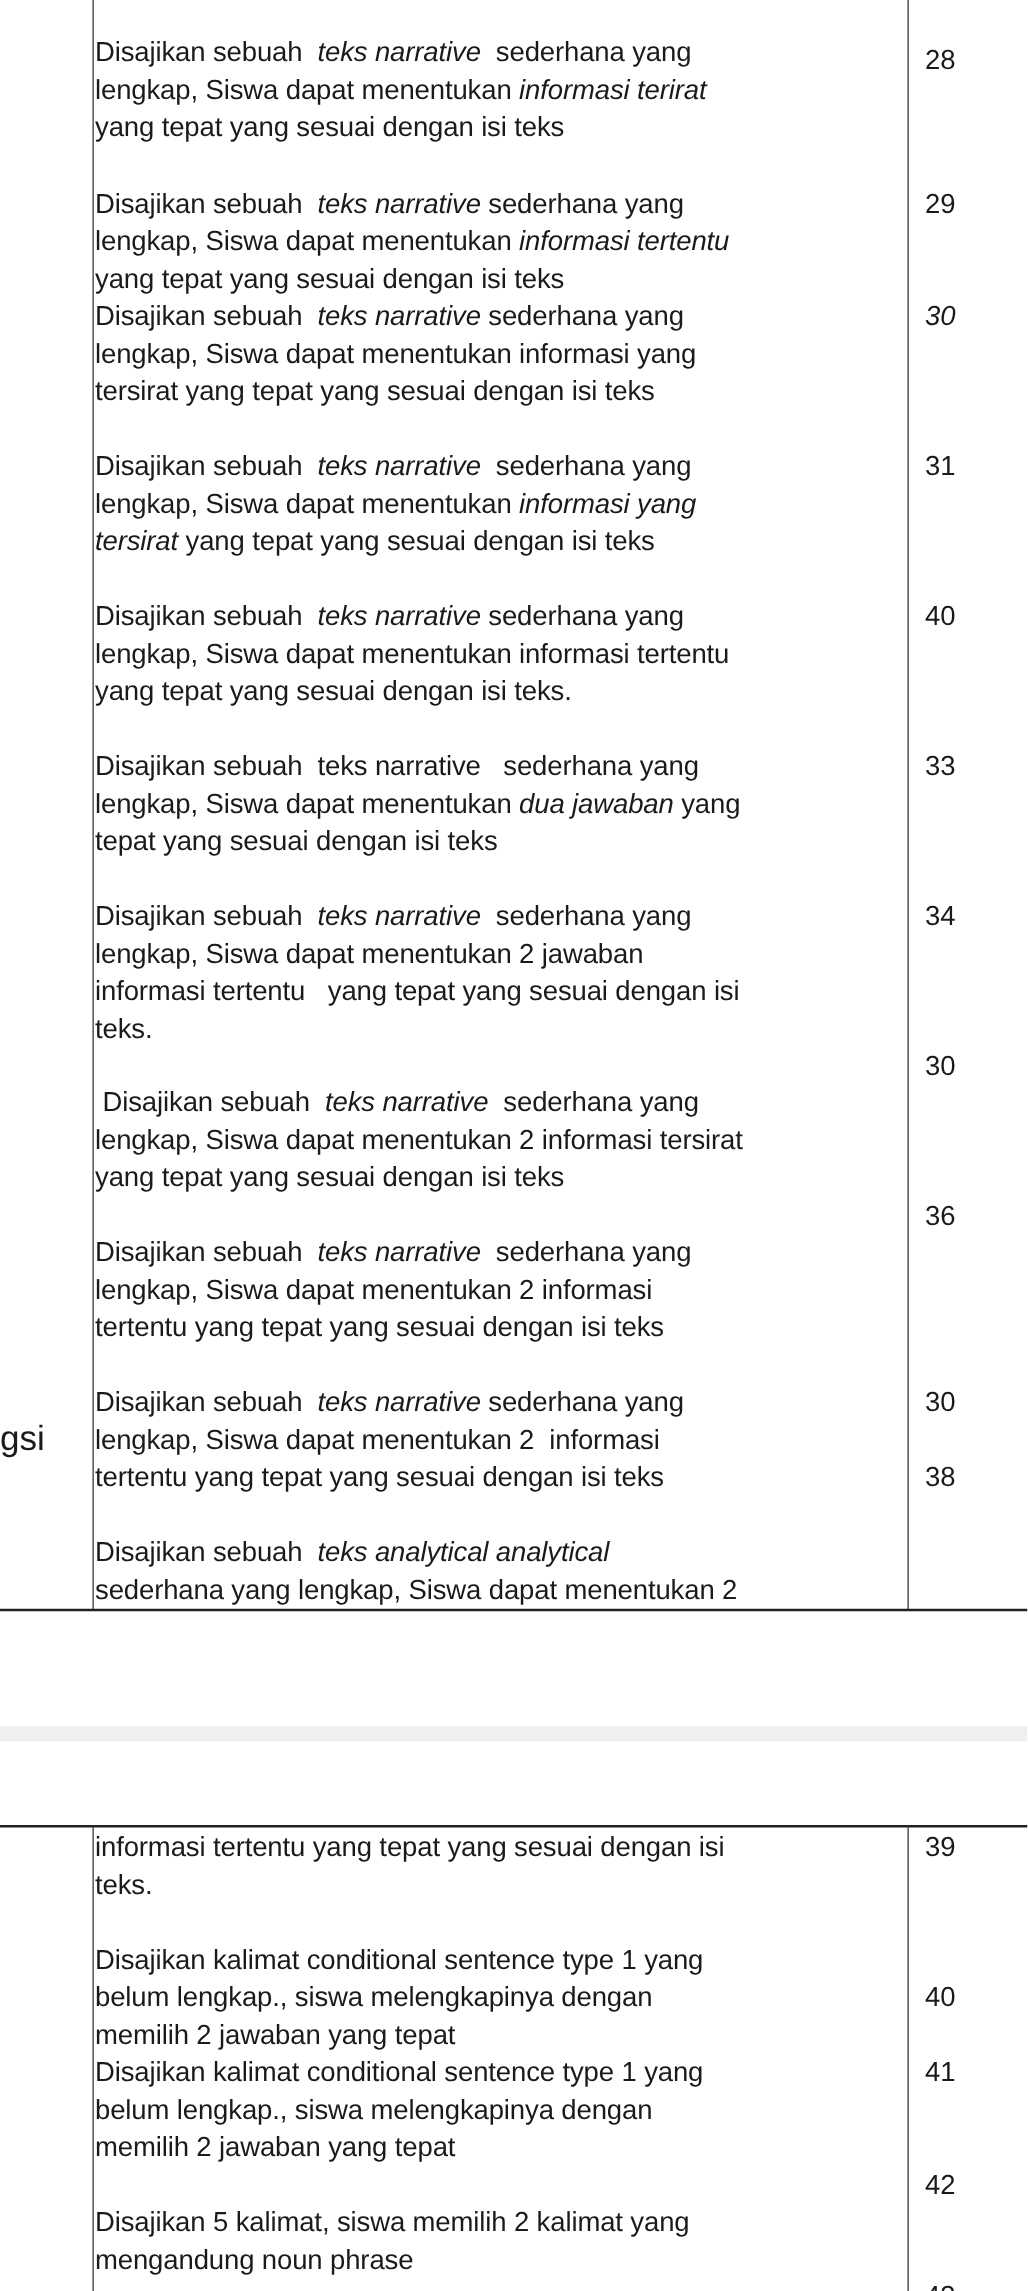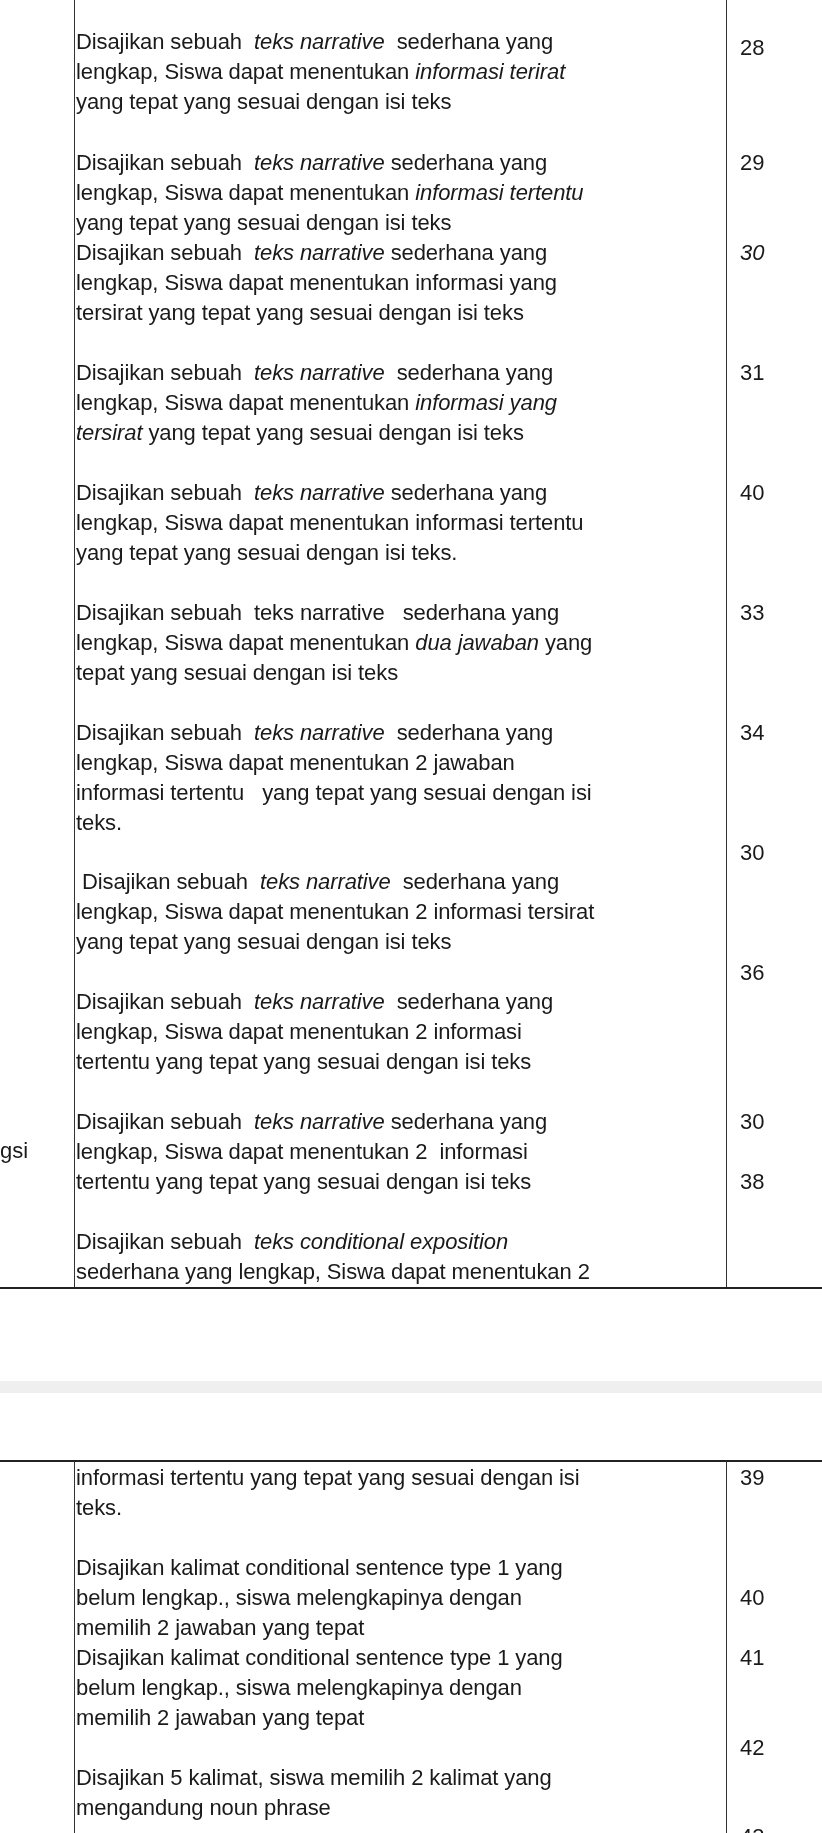--- a/index.html
+++ b/index.html
@@ -4,21 +4,21 @@
 <style>
   html, body { margin:0; padding:0; background:#ffffff; }
   body { width:822px; height:1833px; position:relative; overflow:hidden;
          font-family:"Liberation Sans", "DejaVu Sans", sans-serif; color:#1a1a1a; }
   .vline { position:absolute; width:1px; background:#333; }
   .hline { position:absolute; height:2px; background:#222; left:0; width:822px; }
   .gap-band { position:absolute; left:0; width:822px; height:12px; background:#efefef; }
   .cell-text { position:absolute; left:76px; width:630px; font-size:22px; line-height:30px;
                white-space:pre-wrap; letter-spacing:-0.1px; }
   .num { position:absolute; left:740px; font-size:22px; line-height:30px; }
-  .side { position:absolute; left:0; font-size:22px; line-height:30px; }
+  .side { position:absolute; left:0; font-size:28px; line-height:30px; }
   i { font-style:italic; }
 </style>
 </head>
 <body>
 
 <div class="vline" style="left:74px; top:0; height:1288px;"></div>
 <div class="vline" style="left:726px; top:0; height:1288px;"></div>
 <div class="hline" style="top:1287px;"></div>
 
 <div class="side" style="top:1136px;">gsi</div>
@@ -47,21 +47,21 @@
 teks.</span></div>
 <div class="cell-text" style="top:867px;"><span> Disajikan sebuah  </span><i>teks narrative</i><span>  sederhana yang
 lengkap, Siswa dapat menentukan 2 informasi tersirat
 yang tepat yang sesuai dengan isi teks</span></div>
 <div class="cell-text" style="top:987px;"><span>Disajikan sebuah  </span><i>teks narrative</i><span>  sederhana yang
 lengkap, Siswa dapat menentukan 2 informasi
 tertentu yang tepat yang sesuai dengan isi teks</span></div>
 <div class="cell-text" style="top:1107px;"><span>Disajikan sebuah  </span><i>teks narrative</i><span> sederhana yang
 lengkap, Siswa dapat menentukan 2  informasi
 tertentu yang tepat yang sesuai dengan isi teks</span></div>
-<div class="cell-text" style="top:1227px;"><span>Disajikan sebuah  </span><i>teks conditional exposition</i><span>
+<div class="cell-text" style="top:1227px;"><span>Disajikan sebuah  </span><i>teks analytical analytical</i><span>
 sederhana yang lengkap, Siswa dapat menentukan 2</span></div>
 
 <div class="num" style="top:33px;">28</div>
 <div class="num" style="top:148px;">29</div>
 <div class="num" style="top:238px;font-style:italic;">30</div>
 <div class="num" style="top:358px;">31</div>
 <div class="num" style="top:478px;">40</div>
 <div class="num" style="top:598px;">33</div>
 <div class="num" style="top:718px;">34</div>
 <div class="num" style="top:838px;">30</div>

